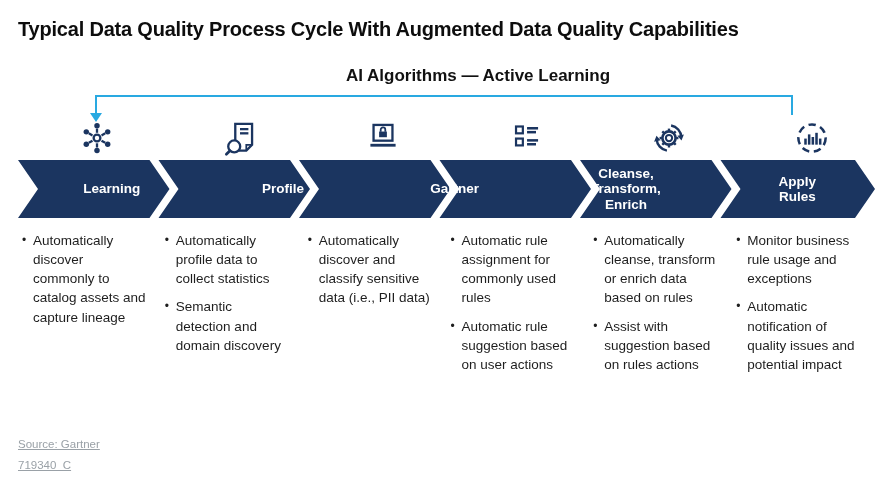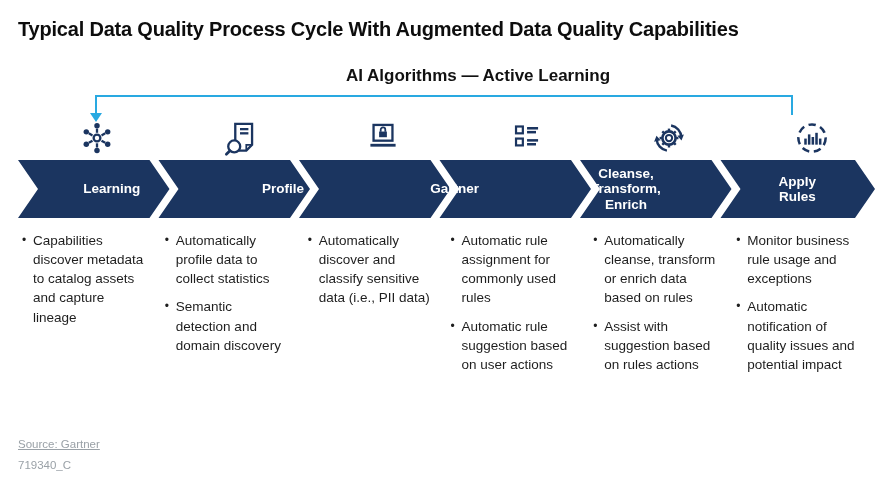--- a/index.html
+++ b/index.html
@@ -47,21 +47,21 @@
     position:absolute;left:18px;top:231px;width:857px;display:flex;
     color:var(--text,#1e1e1e);
   }
   .col{flex:1;padding:0 14px 0 4px;box-sizing:border-box;}
   .item{
     display:grid;grid-template-columns:11px 1fr;
     font-size:13.5px;line-height:1.42;margin-bottom:9px;
   }
   .dot{font-size:12px;line-height:1.6;}
   .src{position:absolute;left:18px;top:438px;font-size:11.5px;color:var(--muted,#9aa1a7);text-decoration:underline;}
-  .figid{position:absolute;left:18px;top:459px;font-size:11.5px;color:var(--muted,#9aa1a7);}
+  .figid{position:absolute;left:18px;top:459px;font-size:11.5px;color:var(--muted,#9aa1a7);text-decoration:underline;}
 </style>
 </head>
 <body>
 
 <div class="canvas">
 
   <div class="title">Typical Data Quality Process Cycle With Augmented Data Quality Capabilities</div>
 
   <div class="ai-label">AI Algorithms — Active Learning</div>
 
@@ -175,21 +175,21 @@
 Enrich</div>
       <div class="stage-label">Apply
 Rules</div>
     </div>
   </div>
 
   <div class="cols">
     <div class="col">
       <div class="item">
         <span class="dot">•</span>
-        <span class="txt">Capabilities discover metadata to catalog assets and capture lineage</span>
+        <span class="txt">Automatically discover commonly to catalog assets and capture lineage</span>
       </div>
     </div>
     <div class="col">
       <div class="item">
         <span class="dot">•</span>
         <span class="txt">Automatically profile data to collect statistics</span>
       </div>
       <div class="item">
         <span class="dot">•</span>
         <span class="txt">Semantic detection and domain discovery</span>

